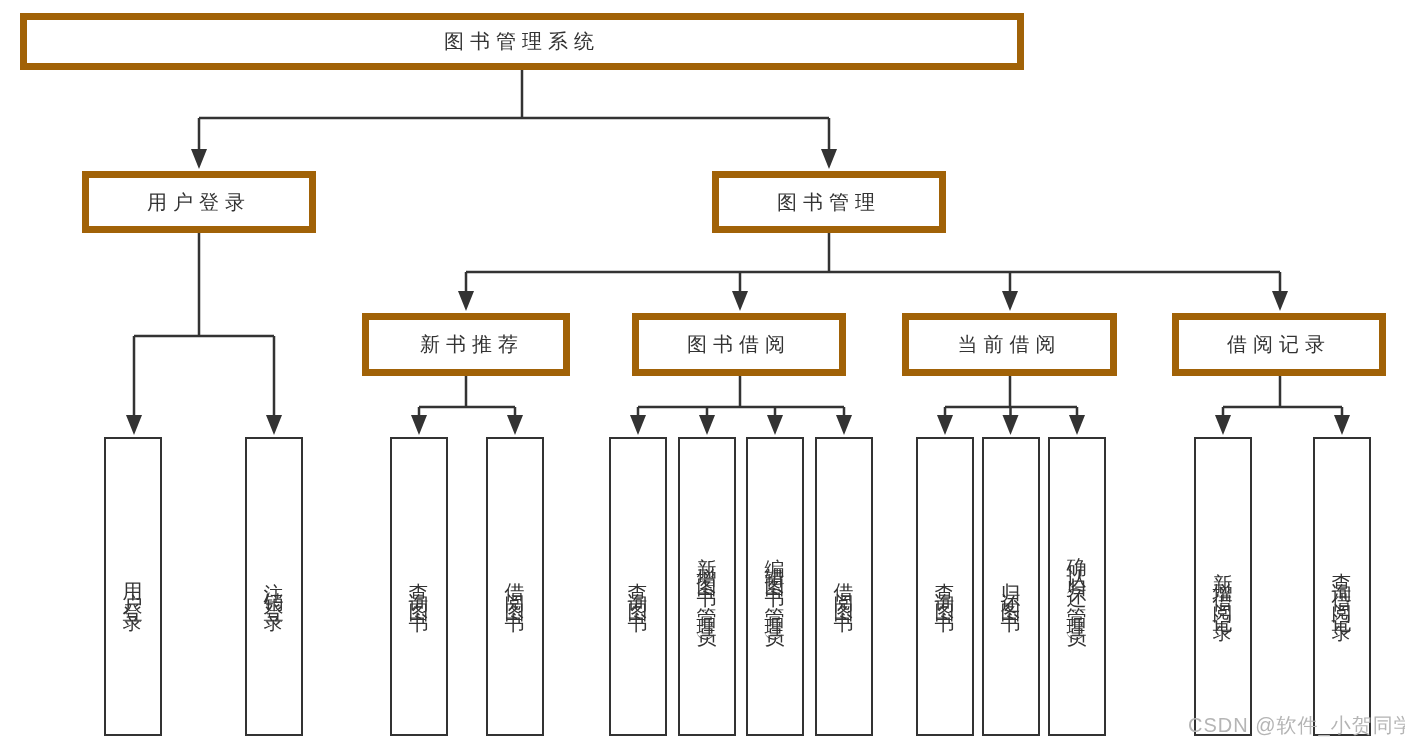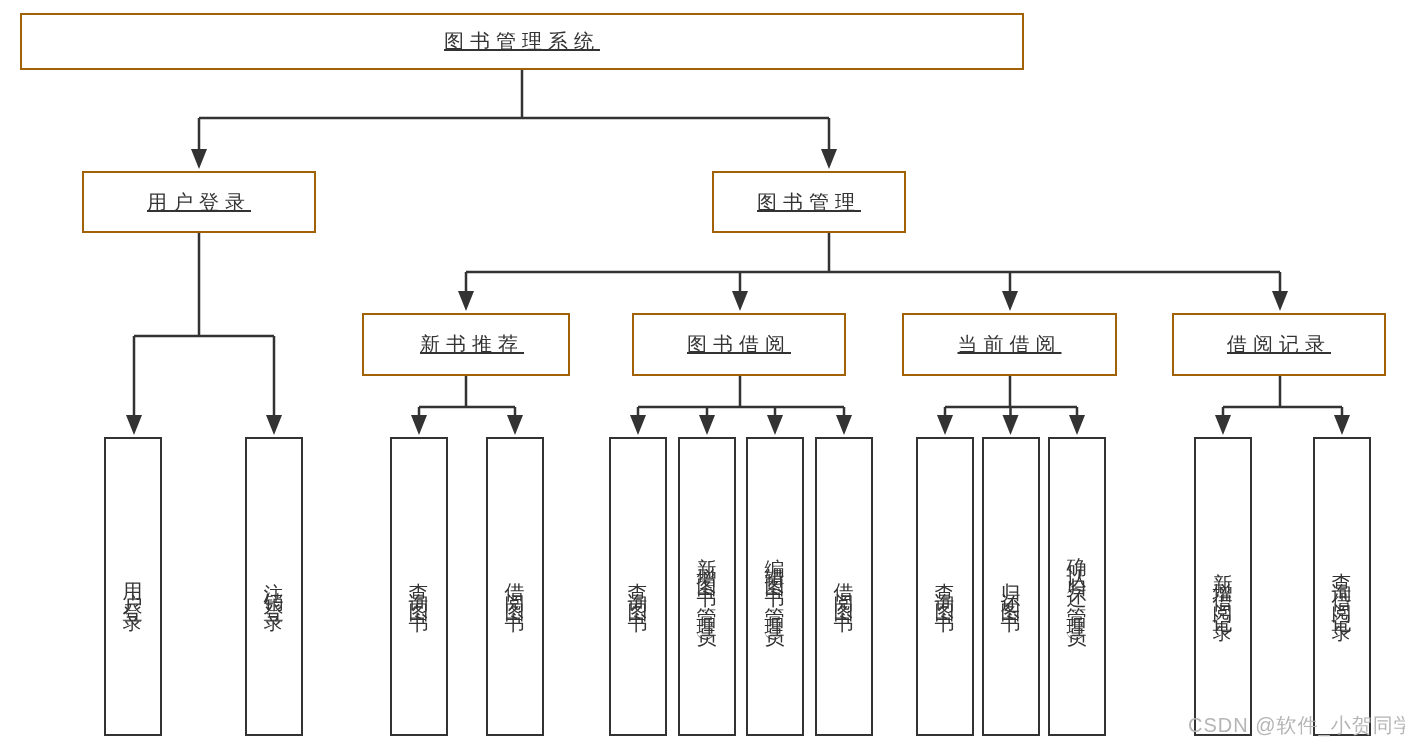--- a/index.html
+++ b/index.html
@@ -18,34 +18,33 @@
   .wires {
     position: absolute;
     left: 0;
     top: 0;
     z-index: 0;
   }
   .box {
     position: absolute;
     box-sizing: border-box;
     background: #ffffff;
-    border: 2px solid #a16207;
+    border: 7px solid #a16207;
     display: flex;
     align-items: center;
     justify-content: center;
     font-size: 20px;
     letter-spacing: 6px;
     color: #333333;
     z-index: 1;
     white-space: nowrap;
-    text-decoration: underline;
   }
   .box.root   { left: 20px;   top: 13px;  width: 1004px; height: 57px; }
   .box.lv2-a  { left: 82px;   top: 171px; width: 234px;  height: 62px; }
-  .box.lv2-b  { left: 712px;  top: 171px; width: 194px;  height: 62px; }
+  .box.lv2-b  { left: 712px;  top: 171px; width: 234px;  height: 62px; }
   .box.lv3-1  { left: 362px;  top: 313px; width: 208px;  height: 63px; padding-left: 12px; }
   .box.lv3-2  { left: 632px;  top: 313px; width: 214px;  height: 63px; }
   .box.lv3-3  { left: 902px;  top: 313px; width: 215px;  height: 63px; }
   .box.lv3-4  { left: 1172px; top: 313px; width: 214px;  height: 63px; }
   .leaf {
     position: absolute;
     box-sizing: border-box;
     top: 437px;
     width: 58px;
     height: 299px;

